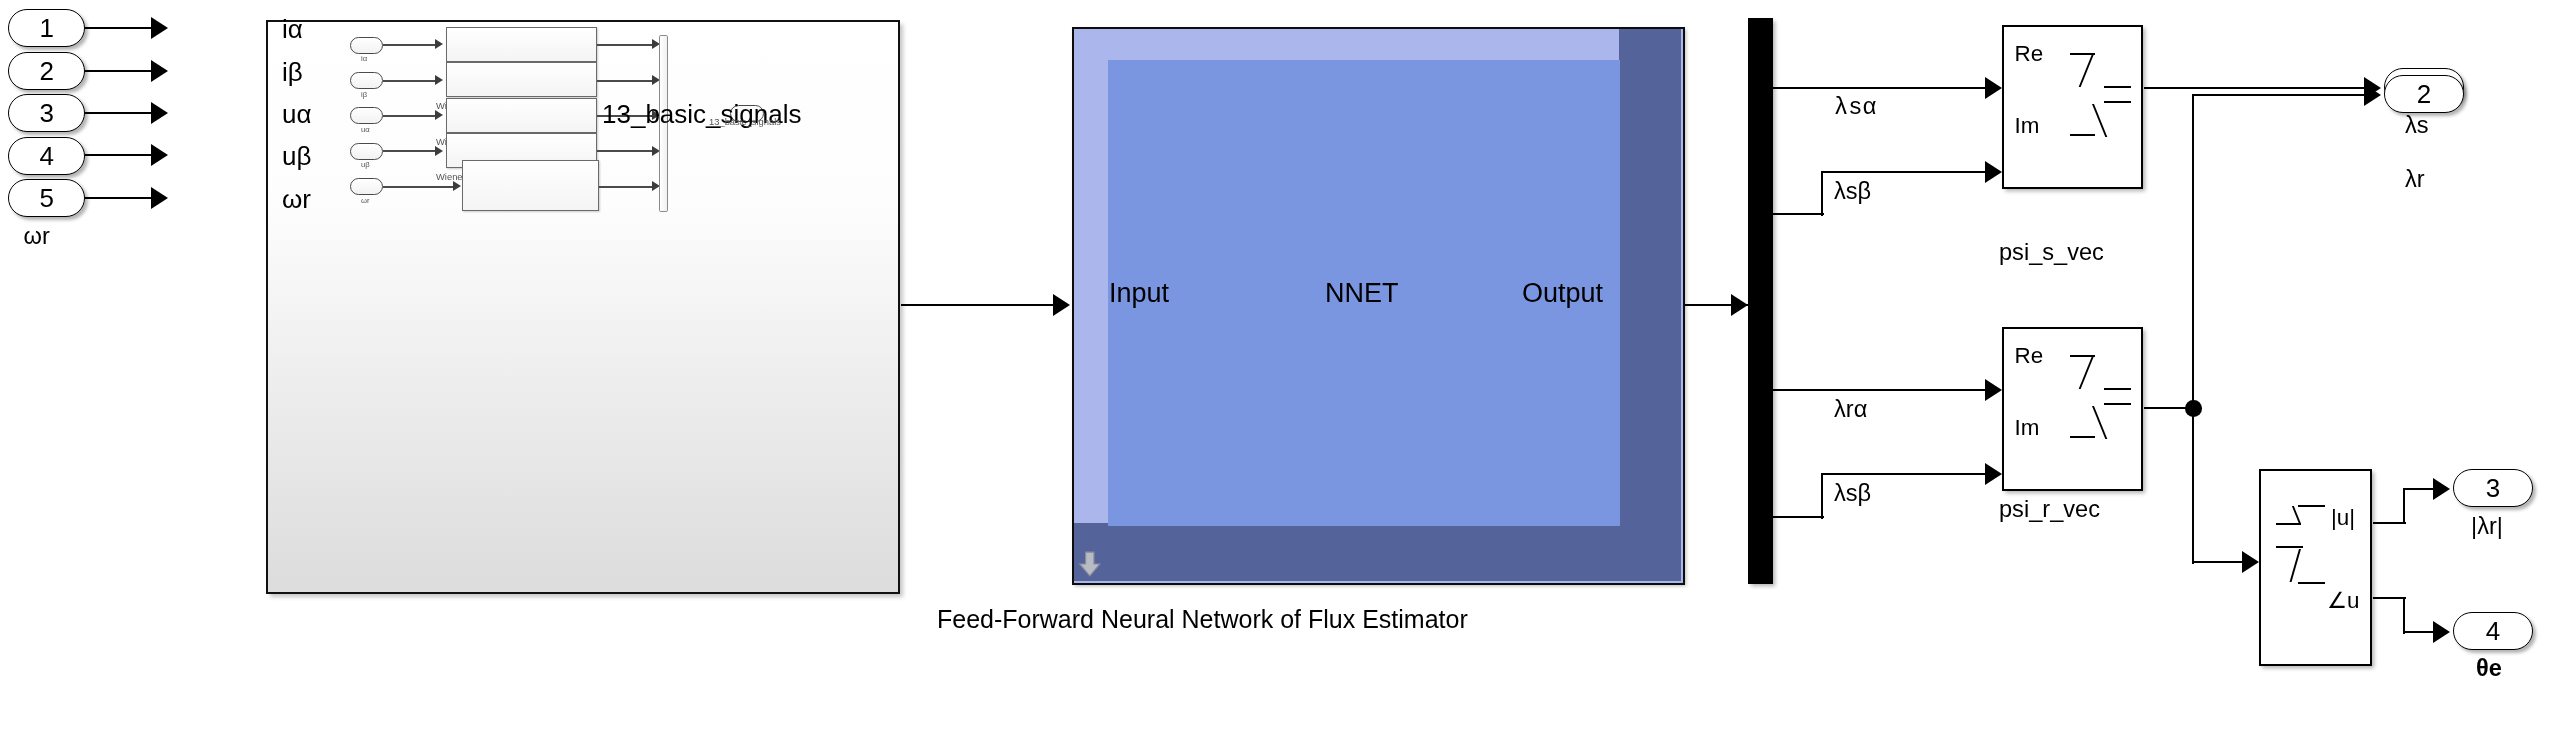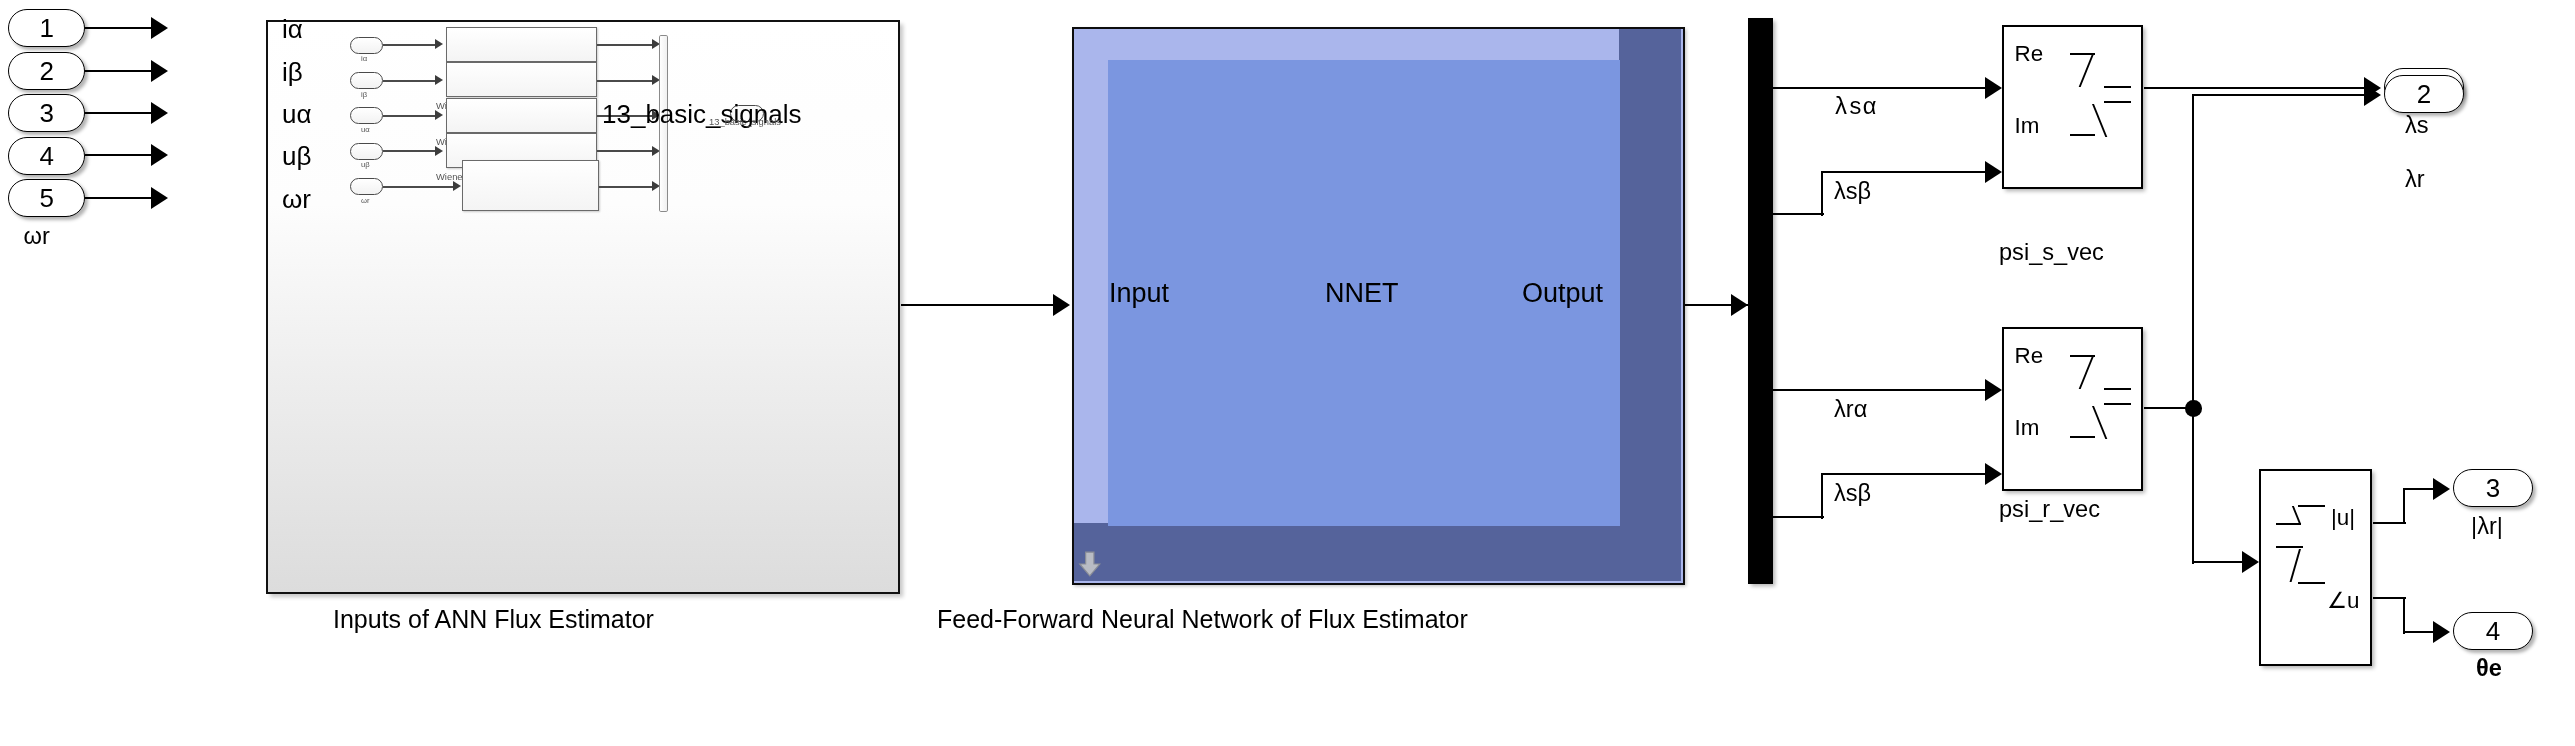--- a/index.html
+++ b/index.html
@@ -206,21 +206,20 @@
   <div class="abs lbl-inner-small" style="left:462px;top:213px;"></div>
   <div class="abs wire-h-thin" style="left:599px;top:186px;width:56px;"></div>
   <div class="abs arrow-sm" style="left:652px;top:181px;"></div>
 
   <div class="abs mini-mux" style="left:659px;top:35px;width:9.4px;height:177px;"></div>
 
   <div class="abs mini-outport" style="left:730px;top:105px;width:34px;height:16.5px;"></div>
   <div class="abs lbl lbl-big" style="left:602px;top:99px;">13_basic_signals</div>
   <div class="abs lbl-inner-small" style="left:709px;top:116px;">13_basic_signals</div>
 
-  <div class="abs lbl lbl-cap" style="left:333px;top:605px;">Inputs of ANN Flux Estimator</div>
 
   <div class="abs wire-h" style="left:901px;top:304px;width:154px;"></div>
   <div class="abs arrow" style="left:1053px;top:294px;"></div>
 
   <div class="abs nnet-outer" style="left:1072px;top:27px;width:613px;height:558px;">
     <div class="nnet-shadow-r" style="left:545px;top:0px;width:62px;height:552px;"></div>
     <div class="nnet-shadow-b" style="left:0px;top:494px;width:607px;height:58px;"></div>
     <div class="nnet-face" style="left:34px;top:31px;width:512px;height:466px;"></div>
     <div class="nnet-txt" style="left:35px;top:249px;">Input</div>
     <div class="nnet-txt" style="left:251px;top:249px;">NNET</div>

